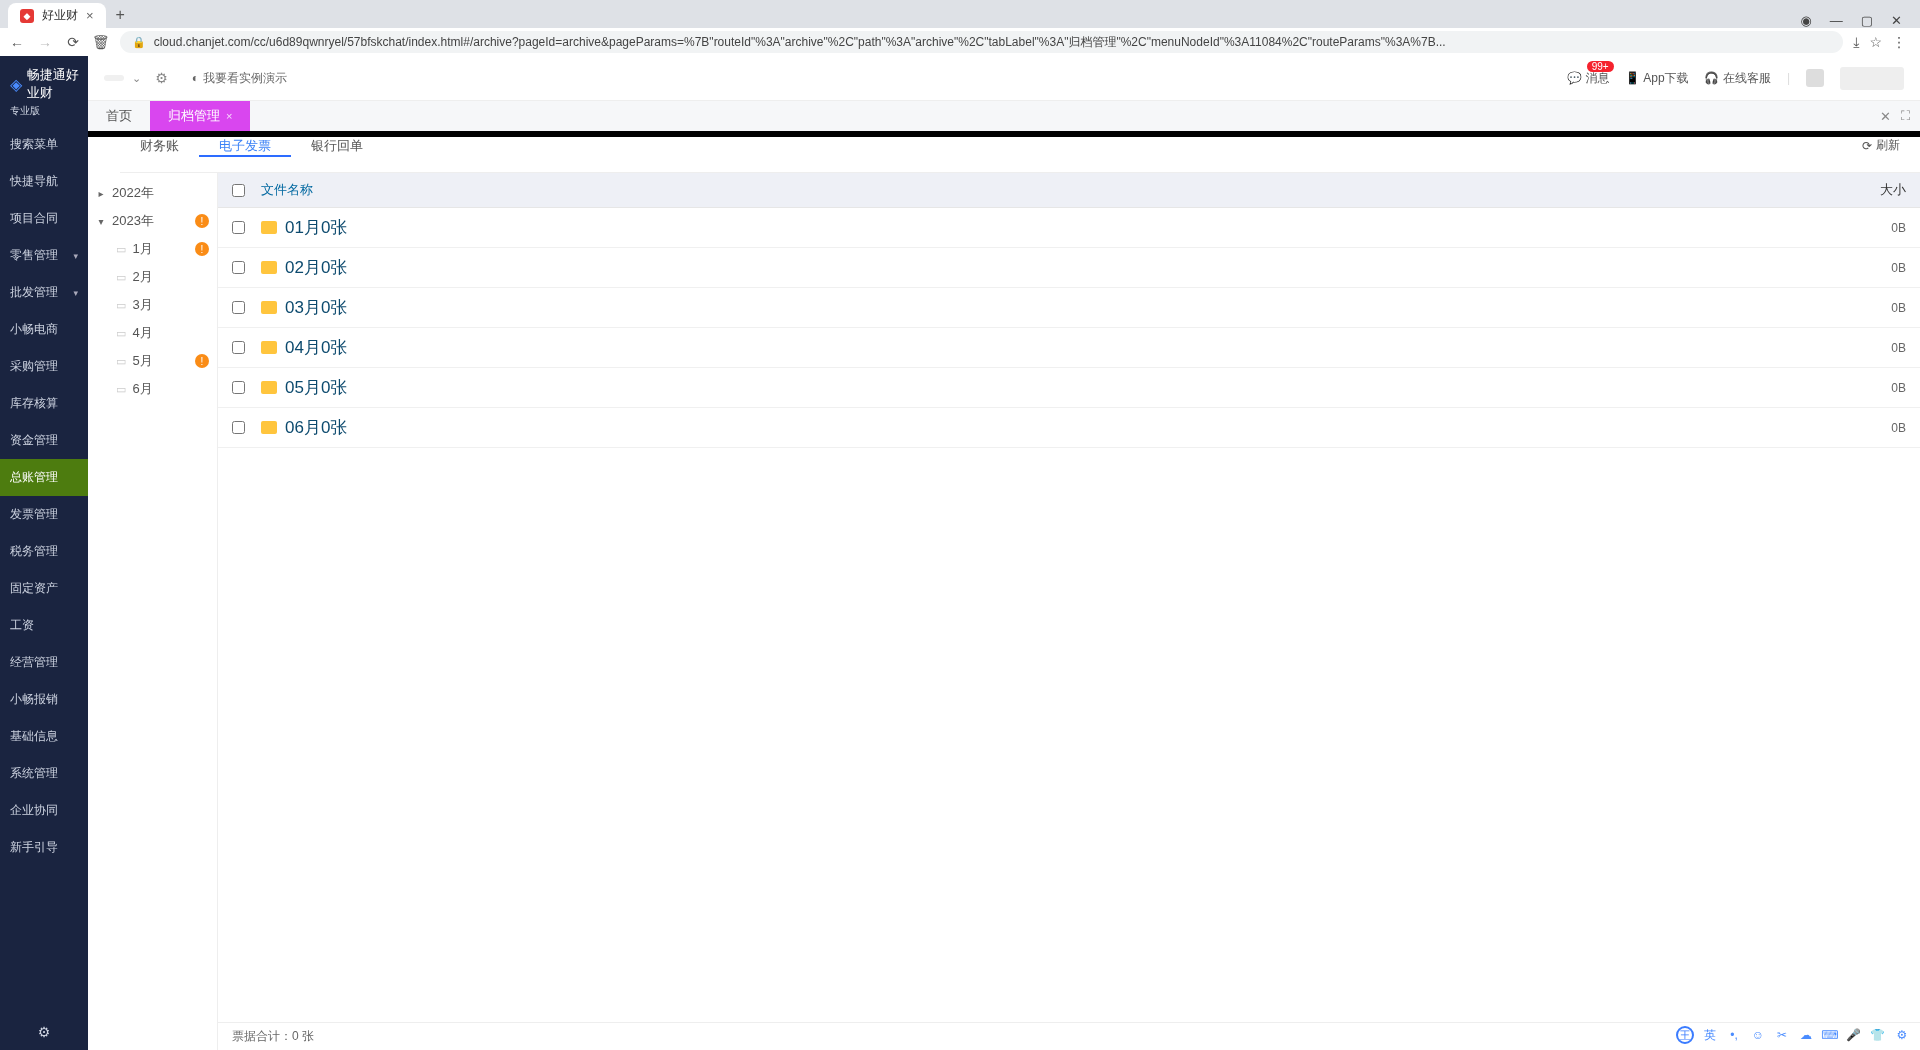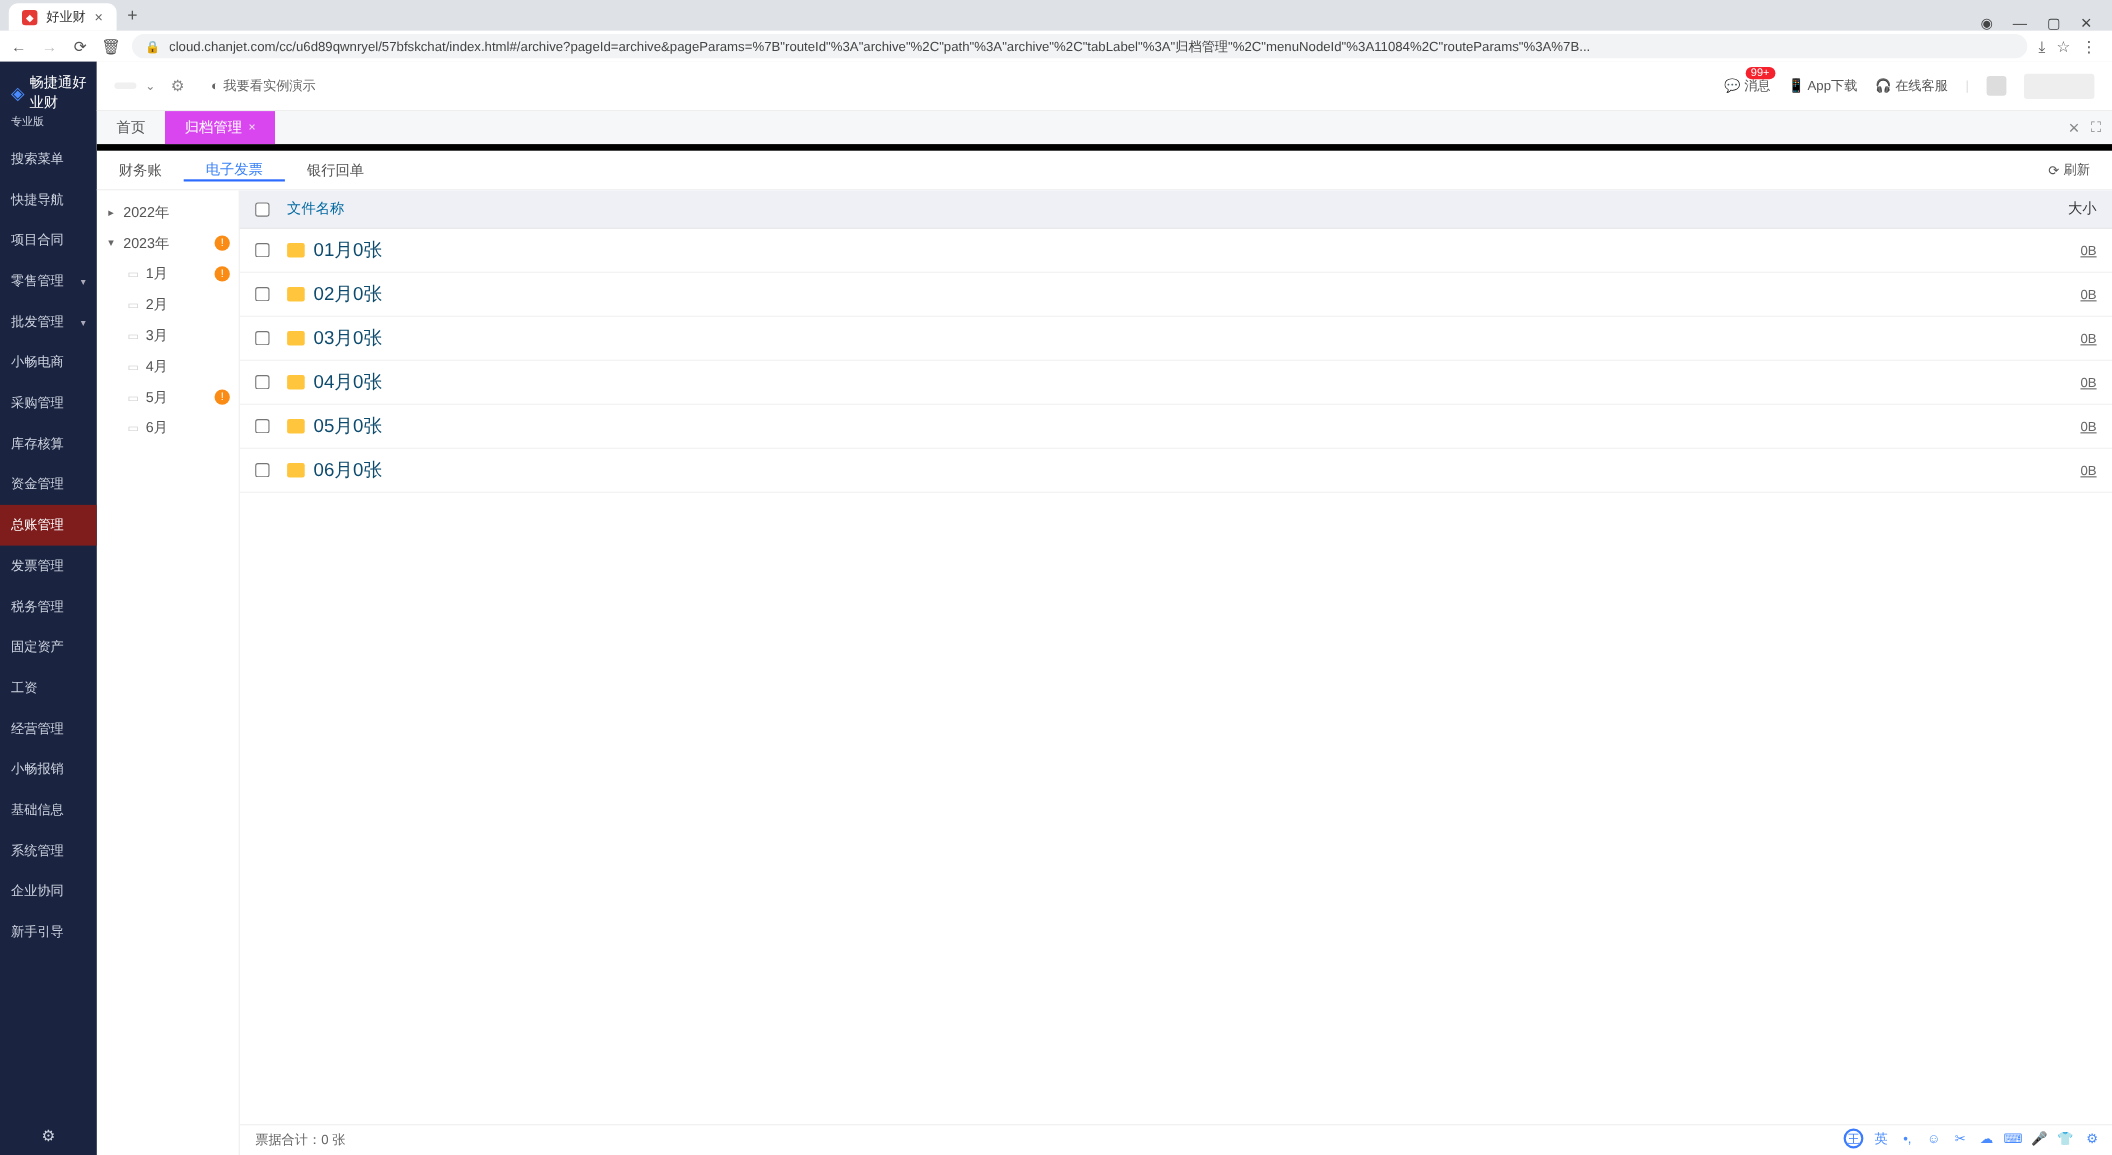--- a/index.html
+++ b/index.html
@@ -34,32 +34,32 @@
 
 
 .sidebar { position:absolute; left:0; top:56px; width:88px; bottom:0; background:#1a2440; color:#cdd3e0; display:flex; flex-direction:column; font-size:12px;}
 .logo-area { padding:10px 6px 8px; text-align:left;}
 .logo-row { display:flex; align-items:center; gap:4px; padding-left:4px;}
 .logo-mark { width:18px; height:18px; color:#4a8cff; font-size:16px;}
 .logo-text { font-size:13px; color:#fff;}
 .logo-sub { font-size:10px; color:#cdd3e0; margin-top:2px; padding-left:4px;}
 .side-menu { flex:1; overflow-y:auto;}
 .side-item { padding:10px 10px; font-size:12px; display:flex; align-items:center; justify-content:space-between; cursor:pointer;}
-.side-item.active { background:#7f1d1d; color:#fff;}
+.side-item.active { background:#4d7c0f; color:#fff;}
 .side-item .caret { font-size:9px; color:#aab;}
 .side-bottom { padding:10px; text-align:center; color:#cdd3e0; font-size:14px;}
 
 
 .content { position:absolute; left:88px; top:101px; right:0; bottom:0; display:flex; flex-direction:column;}
 .page-tabs { height:36px; display:flex; align-items:stretch; background:#f6f7f9; border-bottom:6px solid #000000;}
 .page-tab { padding:0 18px; display:flex; align-items:center; gap:6px; font-size:13px; color:#555; cursor:pointer;}
 .page-tab.active { background:#d946ef; color:#fff;}
 .page-tab .close-x { font-size:11px; opacity:.8;}
 .page-tabs-right { margin-left:auto; display:flex; align-items:center; gap:10px; padding-right:10px; color:#888;}
-.sub-tabs { height:36px; display:flex; align-items:center; border-bottom:1px solid #eee;}
+.sub-tabs { height:36px; display:flex; align-items:flex-start; border-bottom:1px solid #eee;margin-left:32px;}
 .sub-tab { padding:0 20px; display:flex; align-items:center; font-size:13px; color:#555; cursor:pointer;}
 .sub-tab.active { color:#3b82f6; border-bottom:2px solid #2d6cff;}
 .refresh { margin-left:auto; display:flex; align-items:center; gap:4px; padding-right:20px; color:#555; font-size:12px;}
 
 .work-area { flex:1; display:flex; overflow:hidden;}
 .tree-panel { width:130px; border-right:1px solid #eee; padding-top:6px; font-size:13px; color:#555;}
 .tree-row { display:flex; align-items:center; padding:5px 8px; gap:6px; cursor:pointer;}
 .tree-row .arrow { width:10px; font-size:10px; color:#666; display:inline-block; text-align:center;}
 .tree-row .folder-ic { color:#ccc; font-size:11px;}
 .tree-row.sub { padding-left:28px;}
@@ -67,21 +67,21 @@
 
 .file-panel { flex:1; display:flex; flex-direction:column;}
 .file-header { display:flex; align-items:center; padding:8px 14px; background:#eef0f6; border-bottom:1px solid #e6e6e6;}
 .file-header .chk { margin-right:16px;}
 .file-header .col-name { flex:1; font-size:13px; color:#0369a1;}
 .file-header .col-size { width:60px; text-align:right; font-size:13px; color:#333;}
 .file-row { display:flex; align-items:center; padding:8px 14px; border-bottom:1px solid #f0f0f0;}
 .file-row .chk { margin-right:16px;}
 .file-row .folder-icon { width:16px; height:13px; background:#ffc53d; border-radius:2px; margin-right:8px; display:inline-block;}
 .file-row .fname { color:#0c4a6e; font-size:17px; cursor:pointer;}
-.file-row .fsize { margin-left:auto; width:60px; text-align:right; font-size:12px; color:#666;text-decoration:underline;}
+.file-row .fsize { margin-left:auto; width:60px; text-align:right; font-size:12px; color:#666;}
 .footer-bar { height:28px; display:flex; align-items:center; padding:0 14px; font-size:12px; color:#666; border-top:1px solid #eee;}
 
 .ime-bar { position:absolute; right:10px; bottom:6px; display:flex; gap:8px; align-items:center;}
 .ime-bar .ime-ic { width:16px; height:16px; display:flex; align-items:center; justify-content:center; font-size:12px; color:#4a8cff;}
 .ime-circle { width:18px; height:18px; border-radius:50%; border:2px solid #3b7cff; color:#3b7cff; font-size:11px; display:flex; align-items:center; justify-content:center;}
 </style>
 </head>
 <body>
 
 <div class="browser-chrome">

